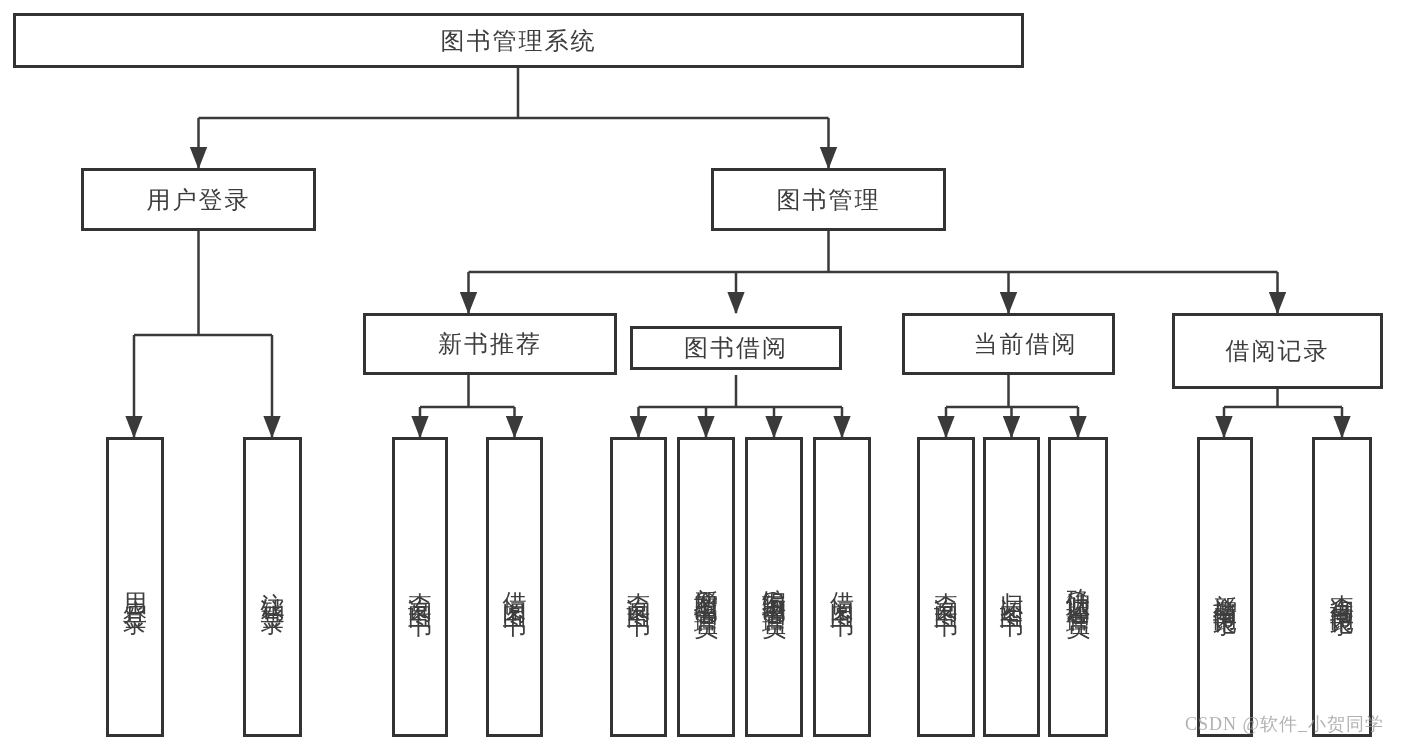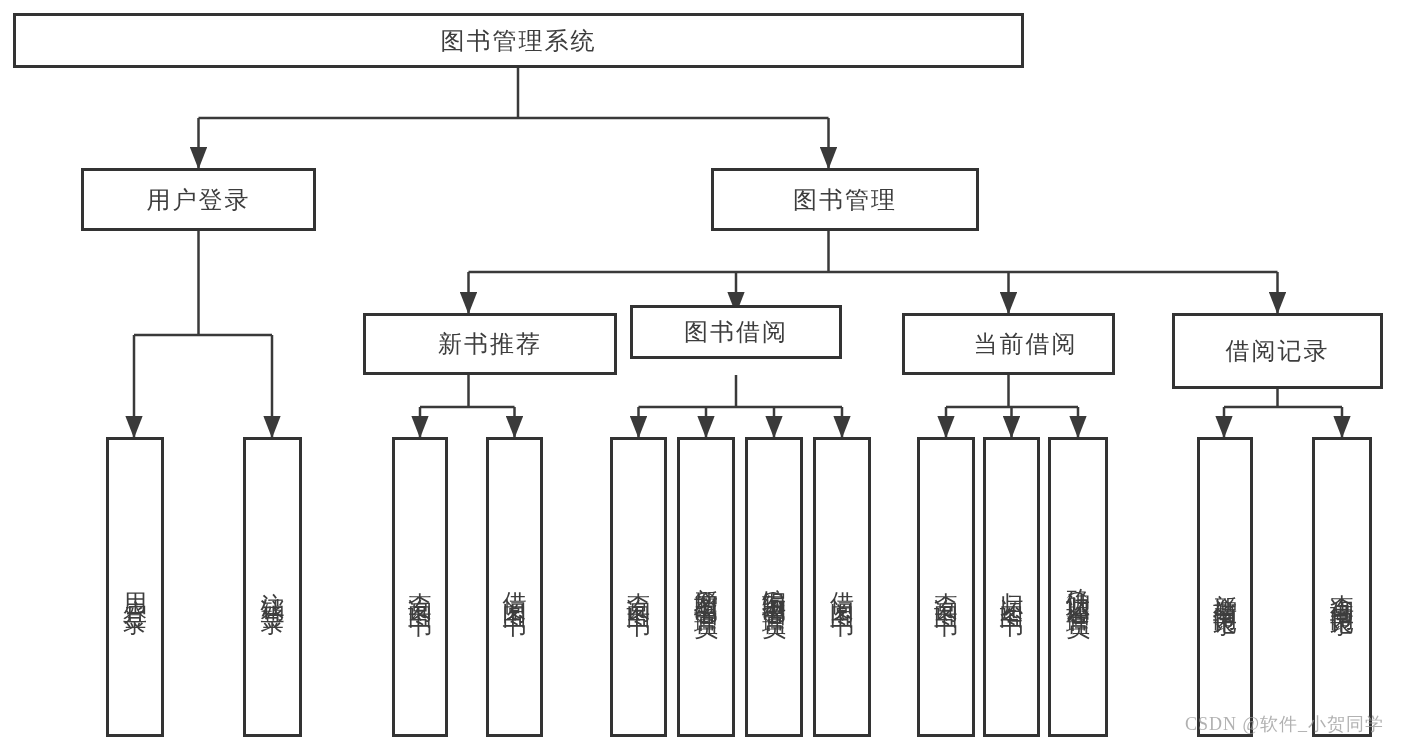--- a/index.html
+++ b/index.html
@@ -71,24 +71,24 @@
       <path d="M1011.5,407 V437" marker-end="url(#arrow)"></path>
       <path d="M1078,407 V437" marker-end="url(#arrow)"></path>
       <path d="M1224,407 V437" marker-end="url(#arrow)"></path>
       <path d="M1342,407 V437" marker-end="url(#arrow)"></path>
     </g>
   </svg>
 
   <div class="node root" style="left:13px;top:13px;width:1011px;height:55px;">图书管理系统</div>
 
   <div class="node" style="left:81px;top:168px;width:235px;height:63px;">用户登录</div>
-  <div class="node" style="left:711px;top:168px;width:268px;height:63px;">图书管理</div>
+  <div class="node" style="left:711px;top:168px;width:235px;height:63px;">图书管理</div>
 
   <div class="node" style="left:363px;top:313px;width:254px;height:62px;">新书推荐</div>
-  <div class="node" style="left:630px;top:305px;width:212px;height:54px;">图书借阅</div>
+  <div class="node" style="left:630px;top:326px;width:212px;height:44px;">图书借阅</div>
   <div class="node" style="left:902px;top:313px;width:213px;height:62px;padding-left:34px;">当前借阅</div>
   <div class="node" style="left:1172px;top:313px;width:211px;height:76px;">借阅记录</div>
 
   <div class="node vnode" style="left:106px;top:437px;width:58px;height:300px;">
     <span>用户登录</span>
   </div>
   <div class="node vnode" style="left:243px;top:437px;width:59px;height:300px;">
     <span>注销登录</span>
   </div>
 

